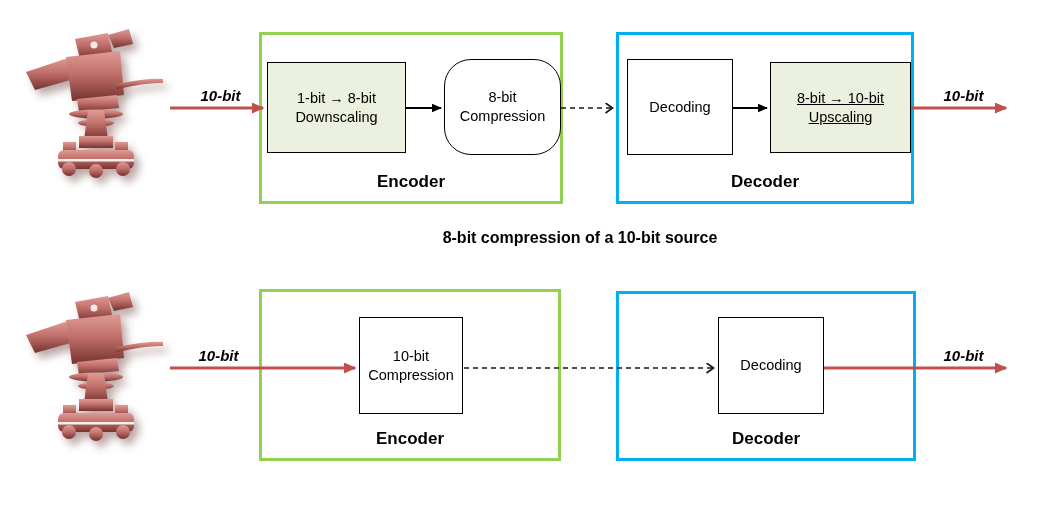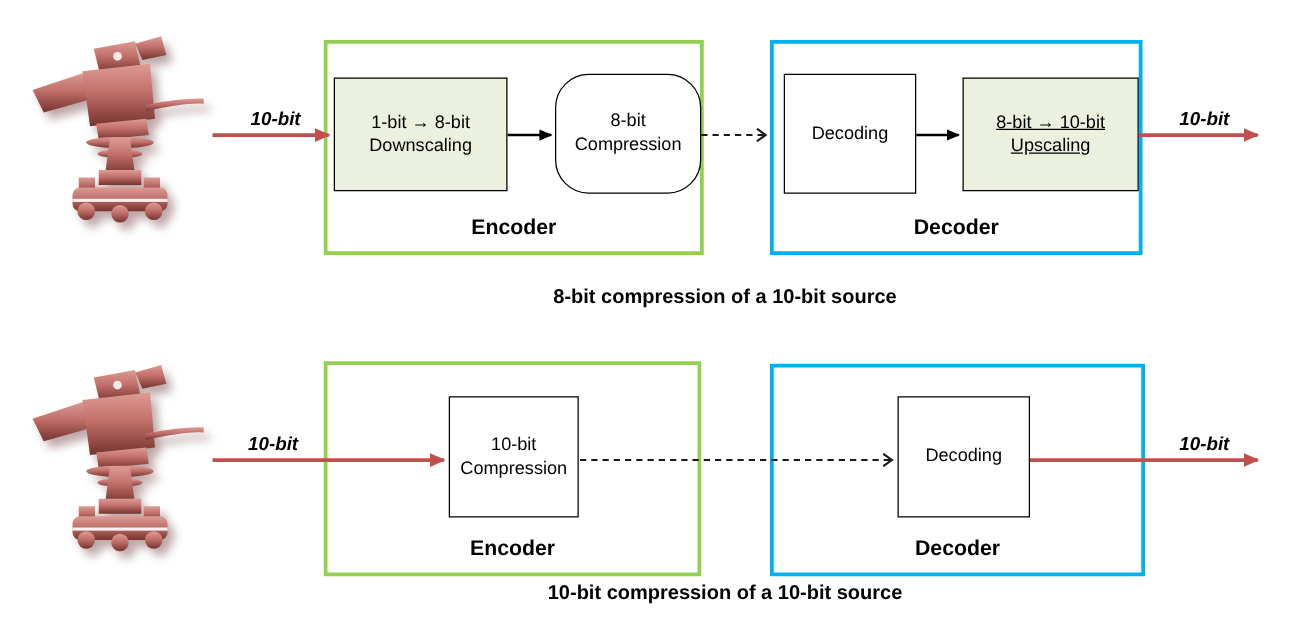--- a/index.html
+++ b/index.html
@@ -143,21 +143,20 @@
 Compression</div>
 
     <div class="frame decoder" style="left:616px;top:31px;width:300px;height:170px;">
       <div class="frame-label">Decoder</div>
     </div>
     <div class="stage" style="left:718px;top:57px;width:106px;height:97px;">Decoding</div>
 
     <div class="bit-label" style="left:176px;top:87px;width:85px;">10-bit</div>
     <div class="bit-label" style="left:921px;top:87px;width:85px;">10-bit</div>
 
-    <div class="caption" style="left:120px;top:206px;width:920px;">10-bit compression of a 10-bit source</div>
   </div>
 
   <svg class="overlay" width="1041" height="509" viewBox="0 0 1041 509">
     <defs>
       <marker id="mRed" markerUnits="userSpaceOnUse" markerWidth="13" markerHeight="11" refX="11" refY="5.5" orient="auto">
         <path class="head-red" d="M0,0 L12.5,5.5 L0,11 Z"></path>
       </marker>
       <marker id="mBlack" markerUnits="userSpaceOnUse" markerWidth="11" markerHeight="9" refX="9.5" refY="4.5" orient="auto">
         <path class="head-black" d="M0,0 L10.5,4.5 L0,9 Z"></path>
       </marker>

